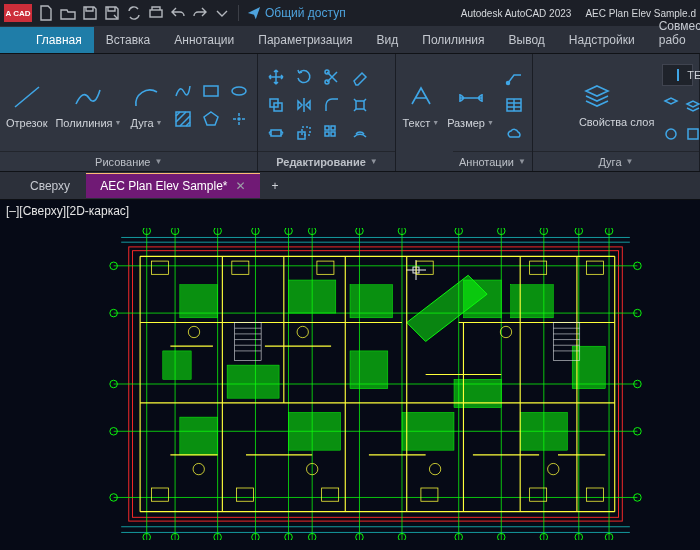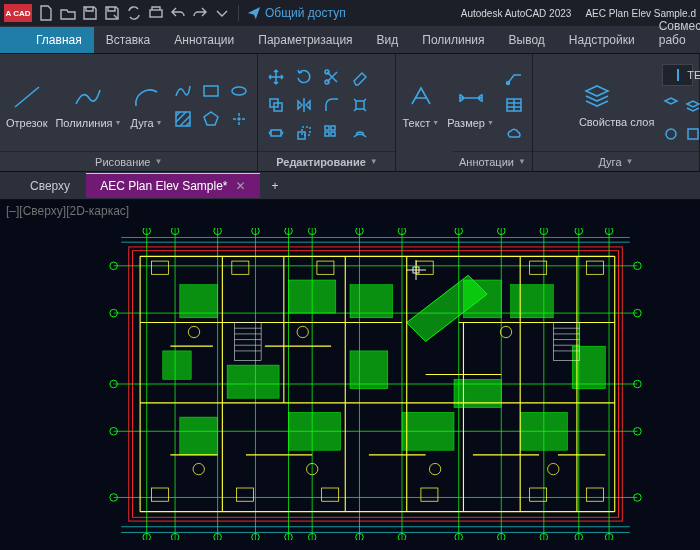--- a/index.html
+++ b/index.html
@@ -38,21 +38,21 @@
   .layers-btns{display:flex;gap:4px;align-items:center;}
   .layers-btns .bulb{width:14px;height:14px;border-radius:50%;}
   
   .doctabs{height:28px;background:#2c303a;display:flex;align-items:center;padding-left:16px;color:#c6c9d0;font-size:12px;border-bottom:1px solid #0d0f13;gap:2px;}
   .doctab{padding:5px 14px;display:flex;align-items:center;gap:8px;cursor:pointer;}
   .doctab.active{background:#701a75;color:#fff;border-top:1px solid #fdba74;}
   .doctab .close{font-size:12px;color:#9da1a8;}
   .doctab.add{padding:5px 10px;color:#cfd2d7;}
   
   .viewport{flex:1;background:#060a16;position:relative;overflow:hidden;}
-  .vp-label{position:absolute;top:4px;left:6px;color:#737373;font-size:12px;}
+  .vp-label{position:absolute;top:4px;left:6px;color:#e5e5e5;font-size:12px;}
   .drawing{position:absolute;top:28px;left:10px;right:10px;bottom:10px;}
   .drawing svg{width:100%;height:100%;}
   .cursor{position:absolute;top:60px;left:406px;}
   .cursor svg{width:20px;height:20px;stroke:#e8ebef;stroke-width:1;fill:none;}
 </style>
 </head>
 <body>
 
 <div class="app">
 

